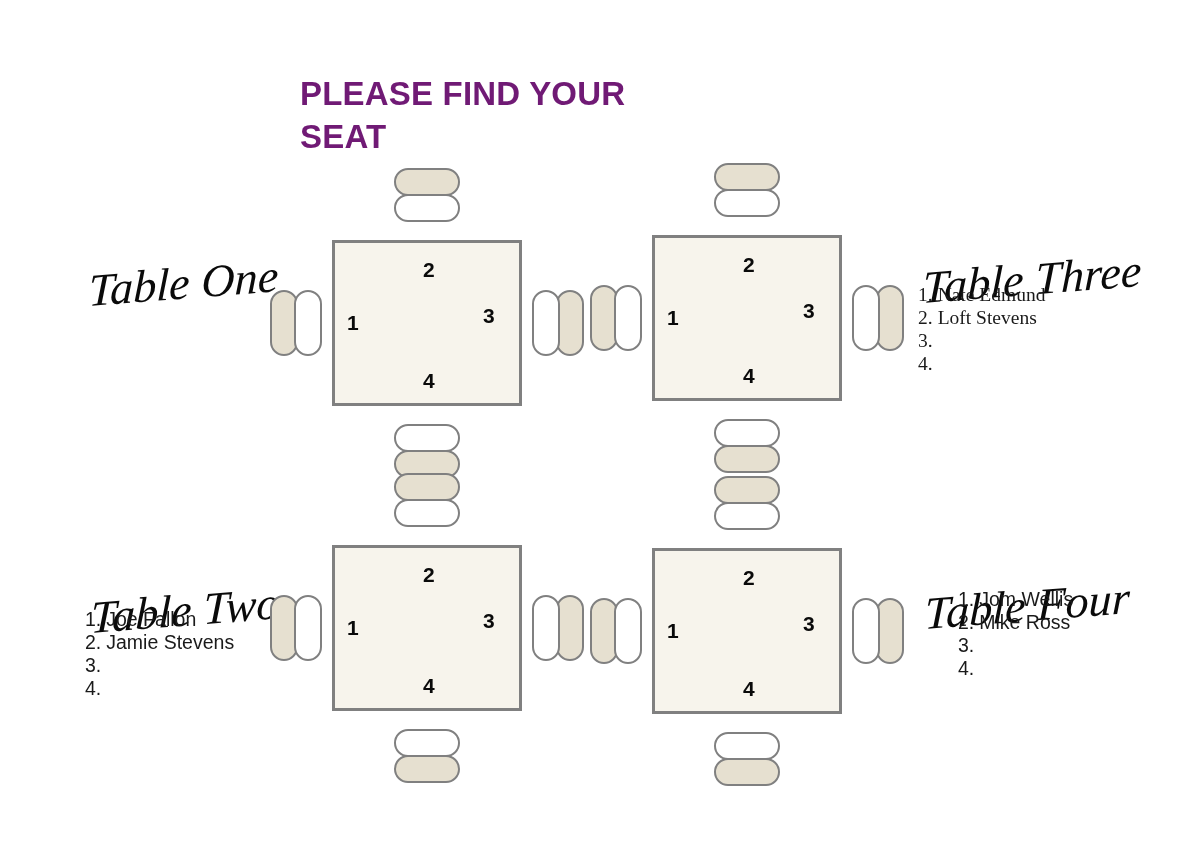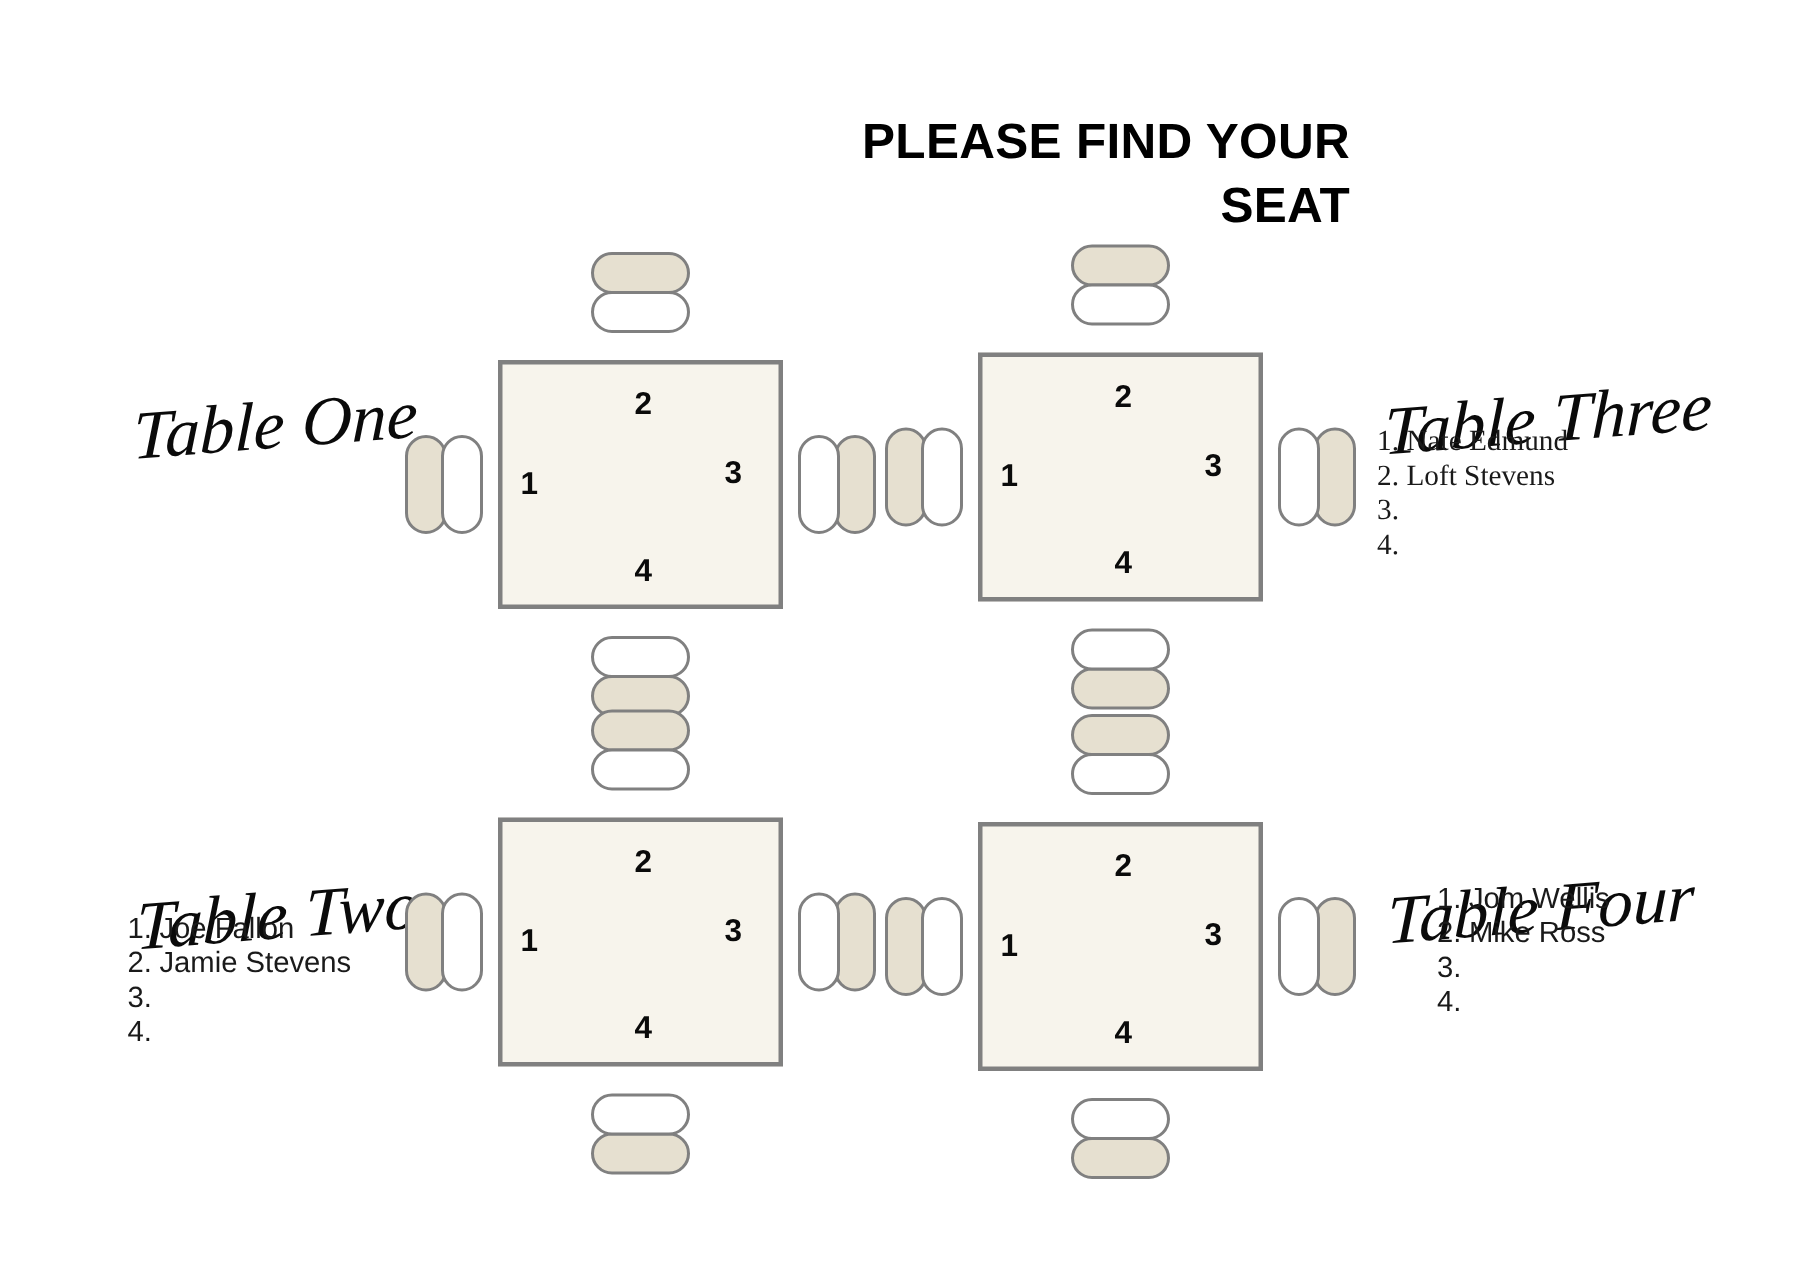--- a/index.html
+++ b/index.html
@@ -19,27 +19,27 @@
     background: #ffffff;
     overflow: hidden;
   }
 
   
   #page-title {
     position: absolute;
     left: 300px;
     top: 72px;
     width: 600px;
-    text-align: right;
+    text-align: left;
     font-family: "Liberation Sans", sans-serif;
     font-weight: bold;
     font-size: 33px;
     line-height: 43px;
     letter-spacing: 0.2px;
-    color: #000000;
+    color: #701a75;
     white-space: pre-line;
   }
 
   
   .table-group {
     position: absolute;
     width: 190px;
     height: 166px;
   }
   

